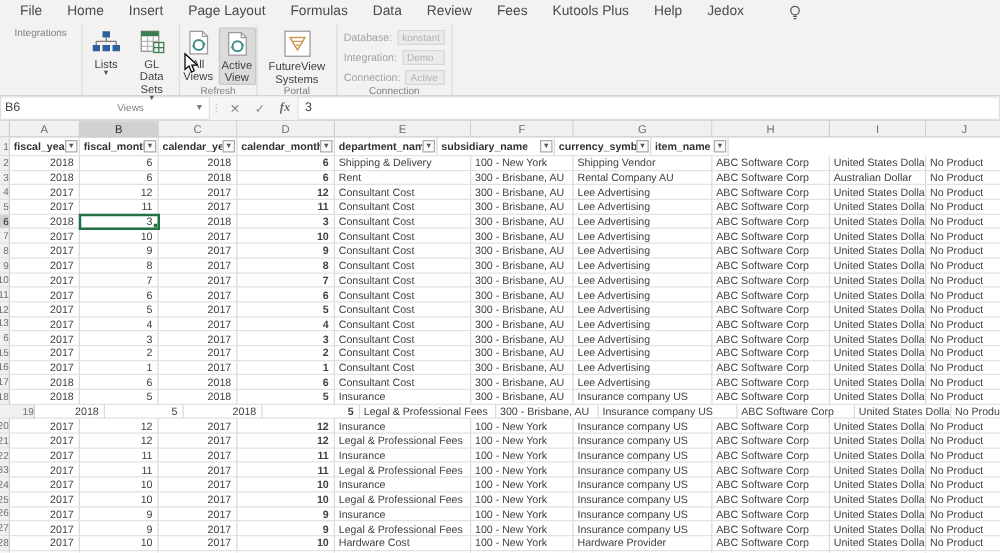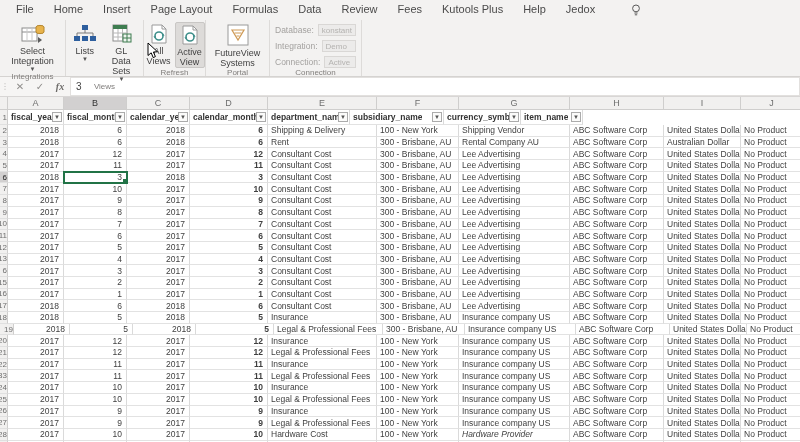--- a/index.html
+++ b/index.html
@@ -96,37 +96,20 @@
           <line x1="3.8" y1="10.8" x2="6.2" y2="10.8" stroke="#5a5a5a" stroke-width="1"></line>
         </svg>
     </span>
 
   </div>
 </div>
 
 <div class="ribbon">
 
   <div class="rgroup" style="width:66px;">
-    <div class="rgroup-body">
-      <div class="bigbtn" style="width:60px;">
-        <span>
-          <svg width="24" height="20" viewBox="0 0 24 20">
-              <rect x="1" y="4" width="15" height="13" fill="#fff" stroke="#8c8c8c"></rect>
-              <line x1="1" y1="8" x2="16" y2="8" stroke="#8c8c8c"></line>
-              <line x1="6" y1="4" x2="6" y2="17" stroke="#c9c9c9"></line>
-              <line x1="11" y1="4" x2="11" y2="17" stroke="#c9c9c9"></line>
-              <ellipse cx="19" cy="3" rx="4" ry="1.6" fill="#e8b34b" stroke="#b5862e"></ellipse>
-              <path d="M15 3 v5 a4 1.6 0 0 0 8 0 v-5" fill="#e8b34b" stroke="#b5862e"></path>
-              <path d="M17 13 l4 3 -4 3 z" fill="#5b5b5b"></path>
-            </svg>
-        </span>
-        <span class="lbl">Select Integration</span>
-        <span class="caret">▼</span>
-      </div>
-    </div>
     <div class="rgroup-label">Integrations</div>
   </div>
 
   <div class="rgroup" style="width:78px;">
     <div class="rgroup-body">
       <div class="bigbtn" style="width:34px;">
         <span>
           <svg width="22" height="20" viewBox="0 0 22 20">
               <rect x="8" y="1" width="6" height="5" fill="#2e5f9e"></rect>
               <line x1="11" y1="6" x2="11" y2="9" stroke="#7a7a7a"></line>
@@ -230,20 +213,24 @@
   </div>
 
   <span class="cursor-arrow">
     <svg width="12" height="17" viewBox="0 0 12 17">
         <path d="M1 1 L1 13.5 L4.2 10.8 L6.2 15.6 L8.4 14.6 L6.4 10 L10.5 9.8 Z" fill="#fff" stroke="#000" stroke-width="1"></path>
       </svg>
   </span>
 </div>
 
 <div class="fbar">
+  <div class="namebox">
+    <span>B6</span>
+    <span class="nb-caret">▼</span>
+  </div>
   <div class="fbar-dots">⋮</div>
   <div class="fbtn">✕</div>
   <div class="fbtn">✓</div>
   <div class="fbtn fx">fx</div>
   <div class="fcontent">
     <span>3</span>
   </div>
 </div>
 
 <div class="sheet">
@@ -511,21 +498,21 @@
         <div class="cell num" style="width: 63px;">2018</div>
         <div class="cell num boldv" style="width: 78px;">5</div>
         <div class="cell txt" style="width: 109px;">Insurance</div>
         <div class="cell txt" style="width: 82px;">300 - Brisbane, AU</div>
         <div class="cell txt" style="width: 111px;">Insurance company US</div>
         <div class="cell txt" style="width: 94px;">ABC Software Corp</div>
         <div class="cell txt" style="width: 77px;">United States Dollar</div>
         <div class="cell txt" style="width: 62px;">No Product</div>
       </div>
       <div class="grid-row data-row">
-        <div class="rowhdr" style="width: 14px;">19</div>
+        <div class="rowhdr" style="width: 28px;">19</div>
         <div class="cell num" style="width: 56px;">2018</div>
         <div class="cell num" style="width: 63px;">5</div>
         <div class="cell num" style="width: 63px;">2018</div>
         <div class="cell num boldv" style="width: 78px;">5</div>
         <div class="cell txt" style="width: 109px;">Legal &amp; Professional Fees</div>
         <div class="cell txt" style="width: 82px;">300 - Brisbane, AU</div>
         <div class="cell txt" style="width: 111px;">Insurance company US</div>
         <div class="cell txt" style="width: 94px;">ABC Software Corp</div>
         <div class="cell txt" style="width: 77px;">United States Dollar</div>
         <div class="cell txt" style="width: 62px;">No Product</div>
@@ -635,21 +622,21 @@
         <div class="cell txt" style="width: 62px;">No Product</div>
       </div>
       <div class="grid-row data-row">
         <div class="rowhdr" style="width: 8px;">28</div>
         <div class="cell num" style="width: 56px;">2017</div>
         <div class="cell num" style="width: 63px;">10</div>
         <div class="cell num" style="width: 63px;">2017</div>
         <div class="cell num boldv" style="width: 78px;">10</div>
         <div class="cell txt" style="width: 109px;">Hardware Cost</div>
         <div class="cell txt" style="width: 82px;">100 - New York</div>
-        <div class="cell txt" style="width: 111px; font-style: italic;">Hardware Provider</div>
+        <div class="cell txt" style="width: 111px;">Hardware Provider</div>
         <div class="cell txt" style="width: 94px;">ABC Software Corp</div>
         <div class="cell txt" style="width: 77px;">United States Dollar</div>
         <div class="cell txt" style="width: 62px;">No Product</div>
       </div>
       <div class="grid-row data-row">
         <div class="rowhdr" style="width: 8px;">29</div>
         <div class="cell num" style="width: 56px;">2017</div>
         <div class="cell num" style="width: 63px;">9</div>
         <div class="cell num" style="width: 63px;">2017</div>
         <div class="cell num boldv" style="width: 78px;">9</div>

